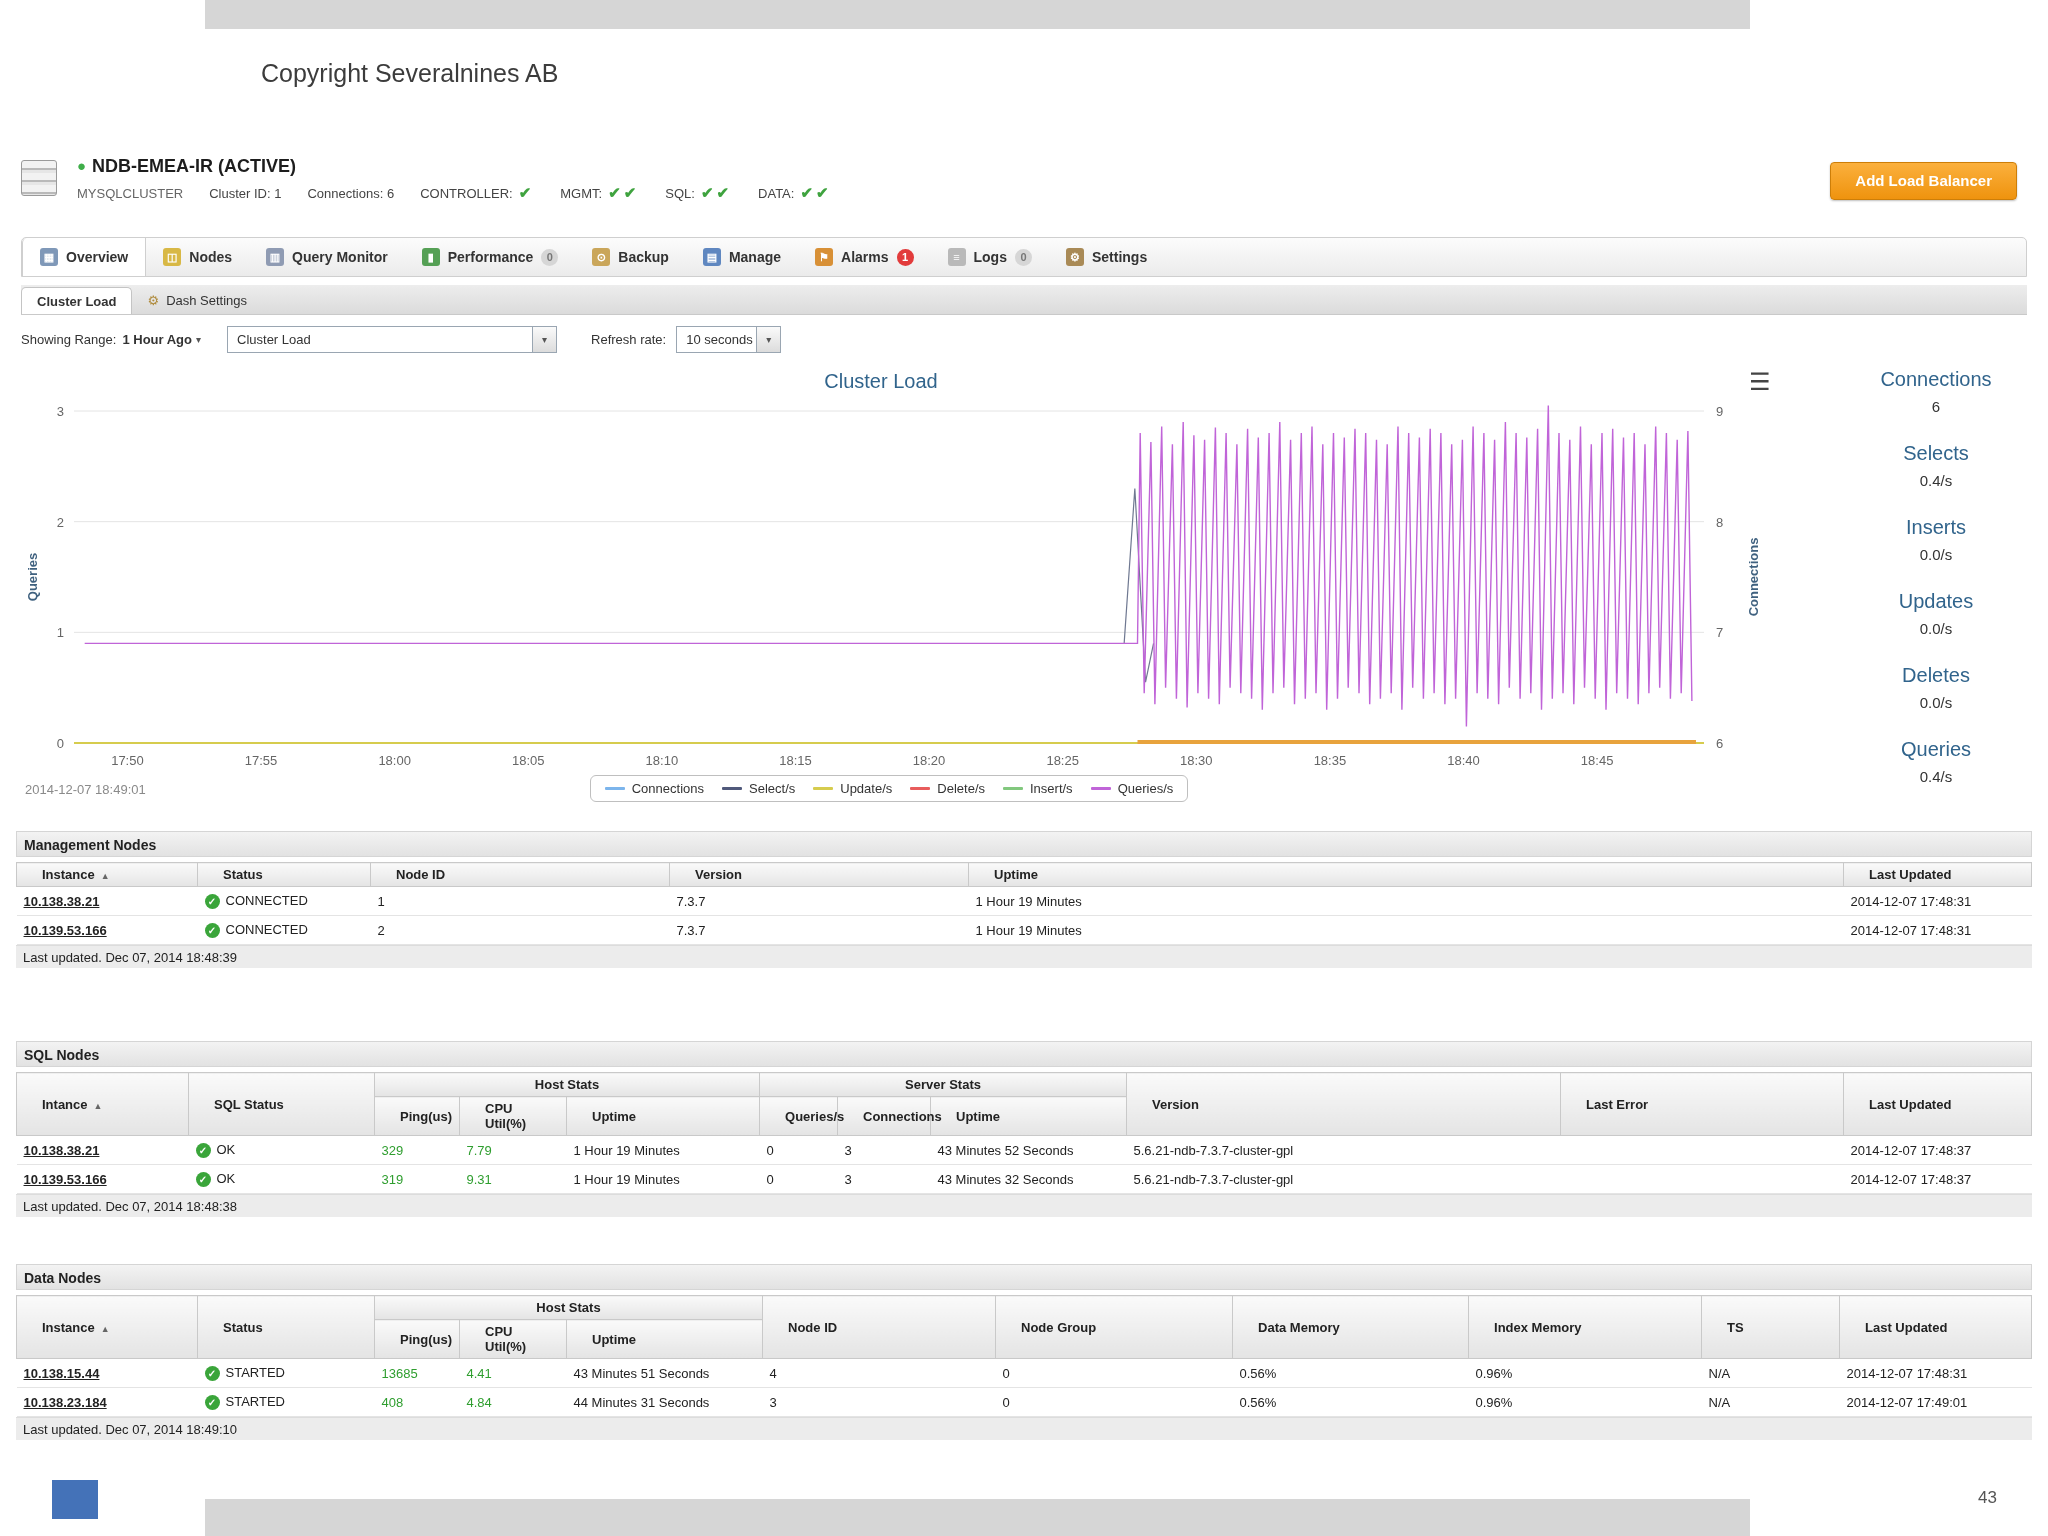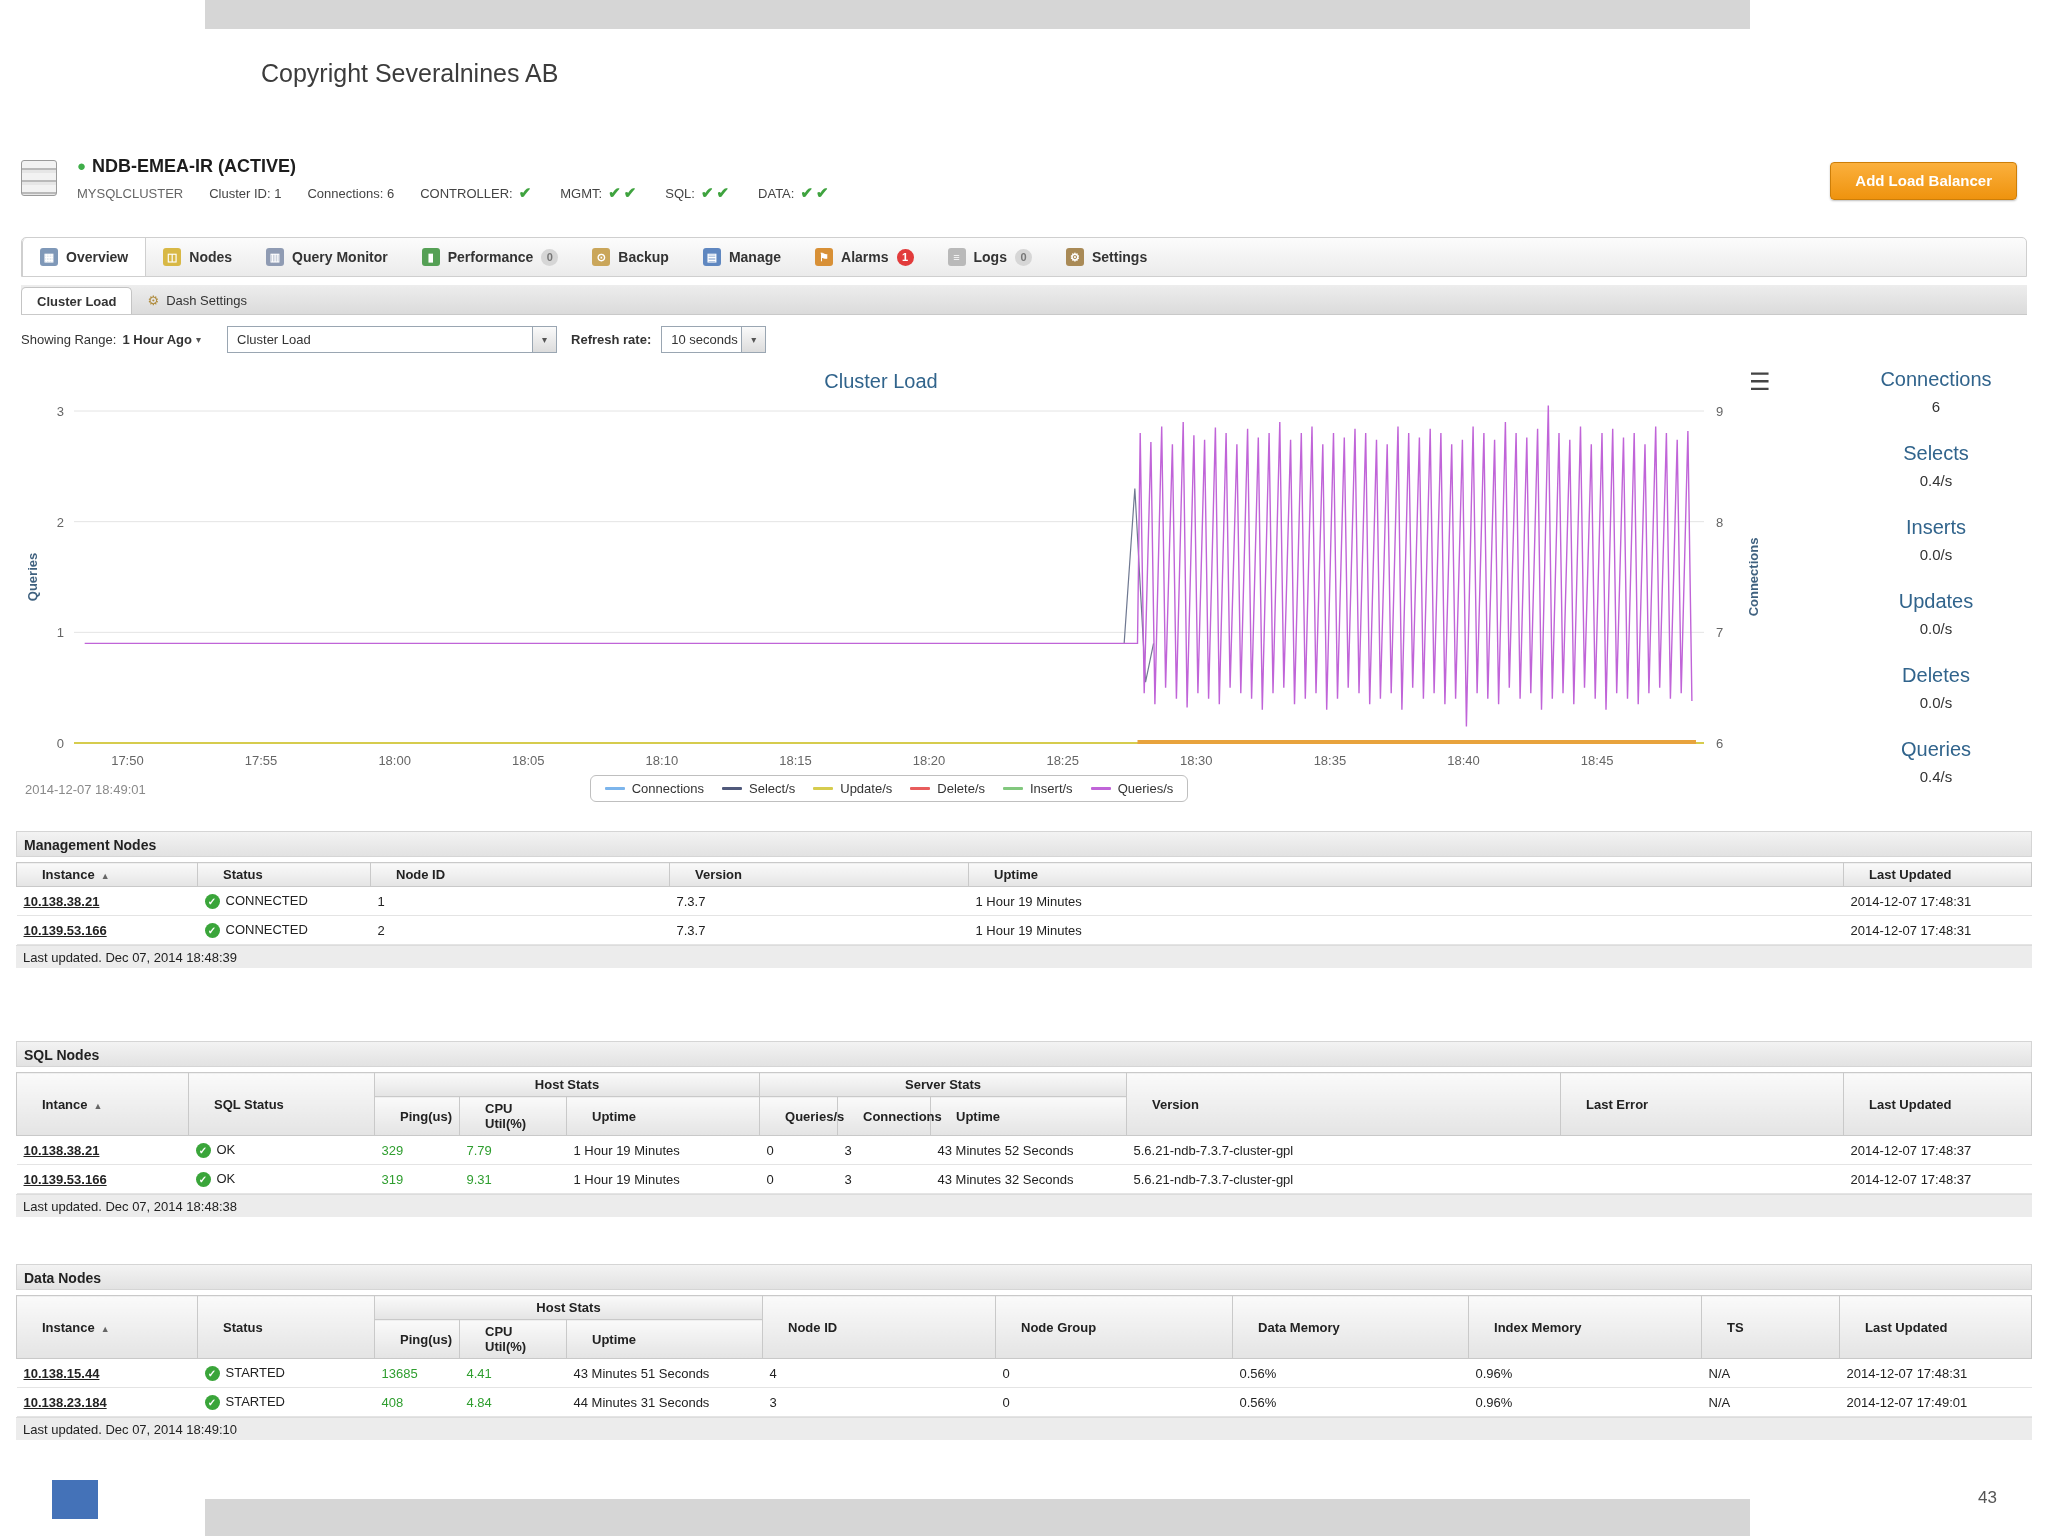--- a/index.html
+++ b/index.html
@@ -51,21 +51,21 @@
   .controls { position:absolute; left:21px; top:323px; width:2006px; height:32px; display:flex; align-items:center; font-size:13px; color:#333; }
   .range-label { margin-right:6px; }
   .range-value { font-weight:bold; cursor:pointer; }
   .caret { font-size:10px; color:#555; margin:0 8px 0 4px; }
   .selectbox { height:27px; border:1px solid #9aa6b2; background:#fff; display:flex; align-items:center;
      justify-content:space-between; font-size:13px; cursor:pointer; }
   .sel-text { padding-left:9px; }
   .sel-arrow { width:24px; height:25px; border-left:1px solid #9aa6b2; background:linear-gradient(#fafafa,#dcdcdc);
      display:flex; align-items:center; justify-content:center; color:#555; font-size:10px; }
   .sb-graph { width:330px; margin-left:18px; }
-  .refresh-label { margin-left:14px; margin-right:10px;font-weight:bold; }
+  .refresh-label { margin-left:34px; margin-right:10px; }
   .sb-refresh { width:105px; }
 
   
   .chart-wrap { position:absolute; left:21px; top:362px; width:1800px; height:448px; }
   .chart-title { position:absolute; left:0; top:8px; width:1720px; text-align:center; font-size:20px; color:#31648c; }
   .chart-menu { position:absolute; left:1728px; top:6px; font-size:24px; color:#444; cursor:pointer; }
   .chart-svg { position:absolute; left:0; top:36px; }
   .chart-stamp { position:absolute; left:4px; top:420px; font-size:13px; color:#8a8a8a; }
   .legend-row { position:absolute; left:53px; top:413px; width:1630px; display:flex; justify-content:center; }
   .legend-box { display:inline-flex; gap:18px; align-items:center; background:#fff; border:1px solid #bfbfbf; border-radius:6px; padding:5px 14px; }

